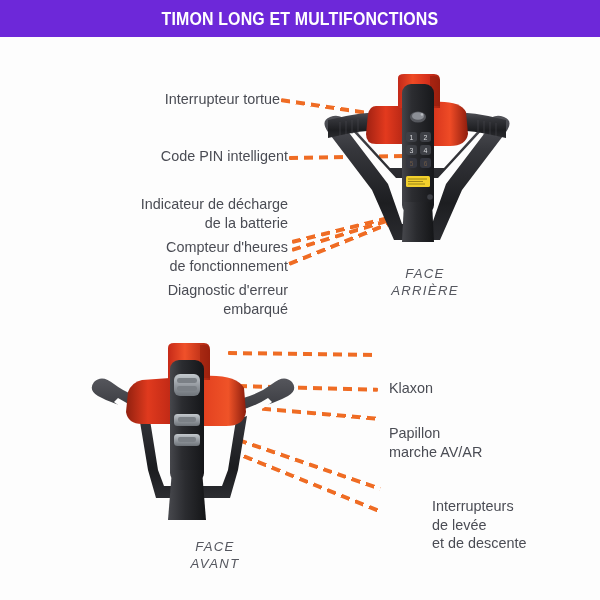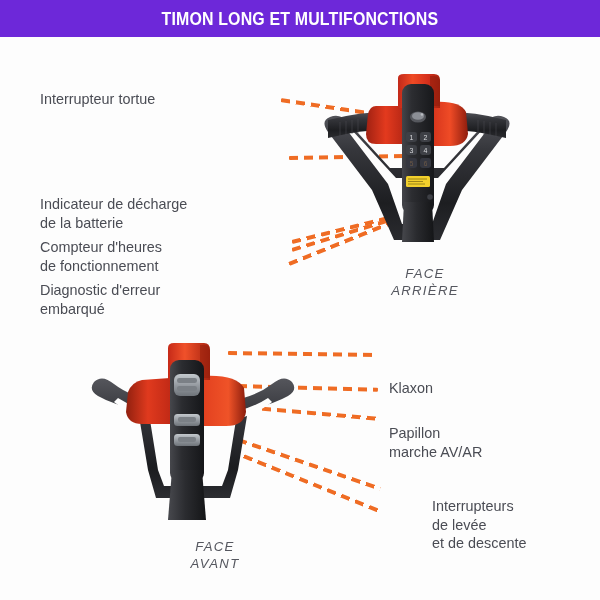--- a/index.html
+++ b/index.html
@@ -43,21 +43,21 @@
     white-space: nowrap;
   }
   
   .label {
     position: absolute;
     color: #4a4c54;
     font-size: 14.4px;
     line-height: 18.5px;
     white-space: pre-line;
   }
-  .label.right-al { text-align: left; }
+  .label.right-al { text-align: right; }
   .label.left-al  { text-align: left; }
 
   .caption {
     position: absolute;
     color: #55575f;
     font-size: 13.2px;
     line-height: 17px;
     letter-spacing: 1.3px;
     text-align: center;
     white-space: pre-line;
@@ -183,20 +183,21 @@
     <g stroke="#6d5a0c" stroke-width="0.8" opacity="0.8">
       <line x1="98" y1="107" x2="117" y2="107"></line>
       <line x1="98" y1="109.5" x2="113" y2="109.5"></line>
       <line x1="98" y1="112" x2="115" y2="112"></line>
     </g>
 
     <circle cx="120" cy="125" r="2.8" fill="#3d3f45"></circle>
   </svg>
 
   <div class="label right-al" style="left:40px; top:90px; width:240px;">Interrupteur tortue</div>
+  <div class="label right-al" style="left:40px; top:147px; width:248px;">Code PIN intelligent</div>
   <div class="label right-al" style="left:40px; top:195px; width:248px;">Indicateur de décharge
 de la batterie</div>
   <div class="label right-al" style="left:40px; top:238px; width:248px;">Compteur d'heures
 de fonctionnement</div>
   <div class="label right-al" style="left:40px; top:281px; width:248px;">Diagnostic d'erreur
 embarqué</div>
 
   <div class="caption" style="left:365px; top:265px; width:120px;">FACE
 ARRIÈRE</div>
 

